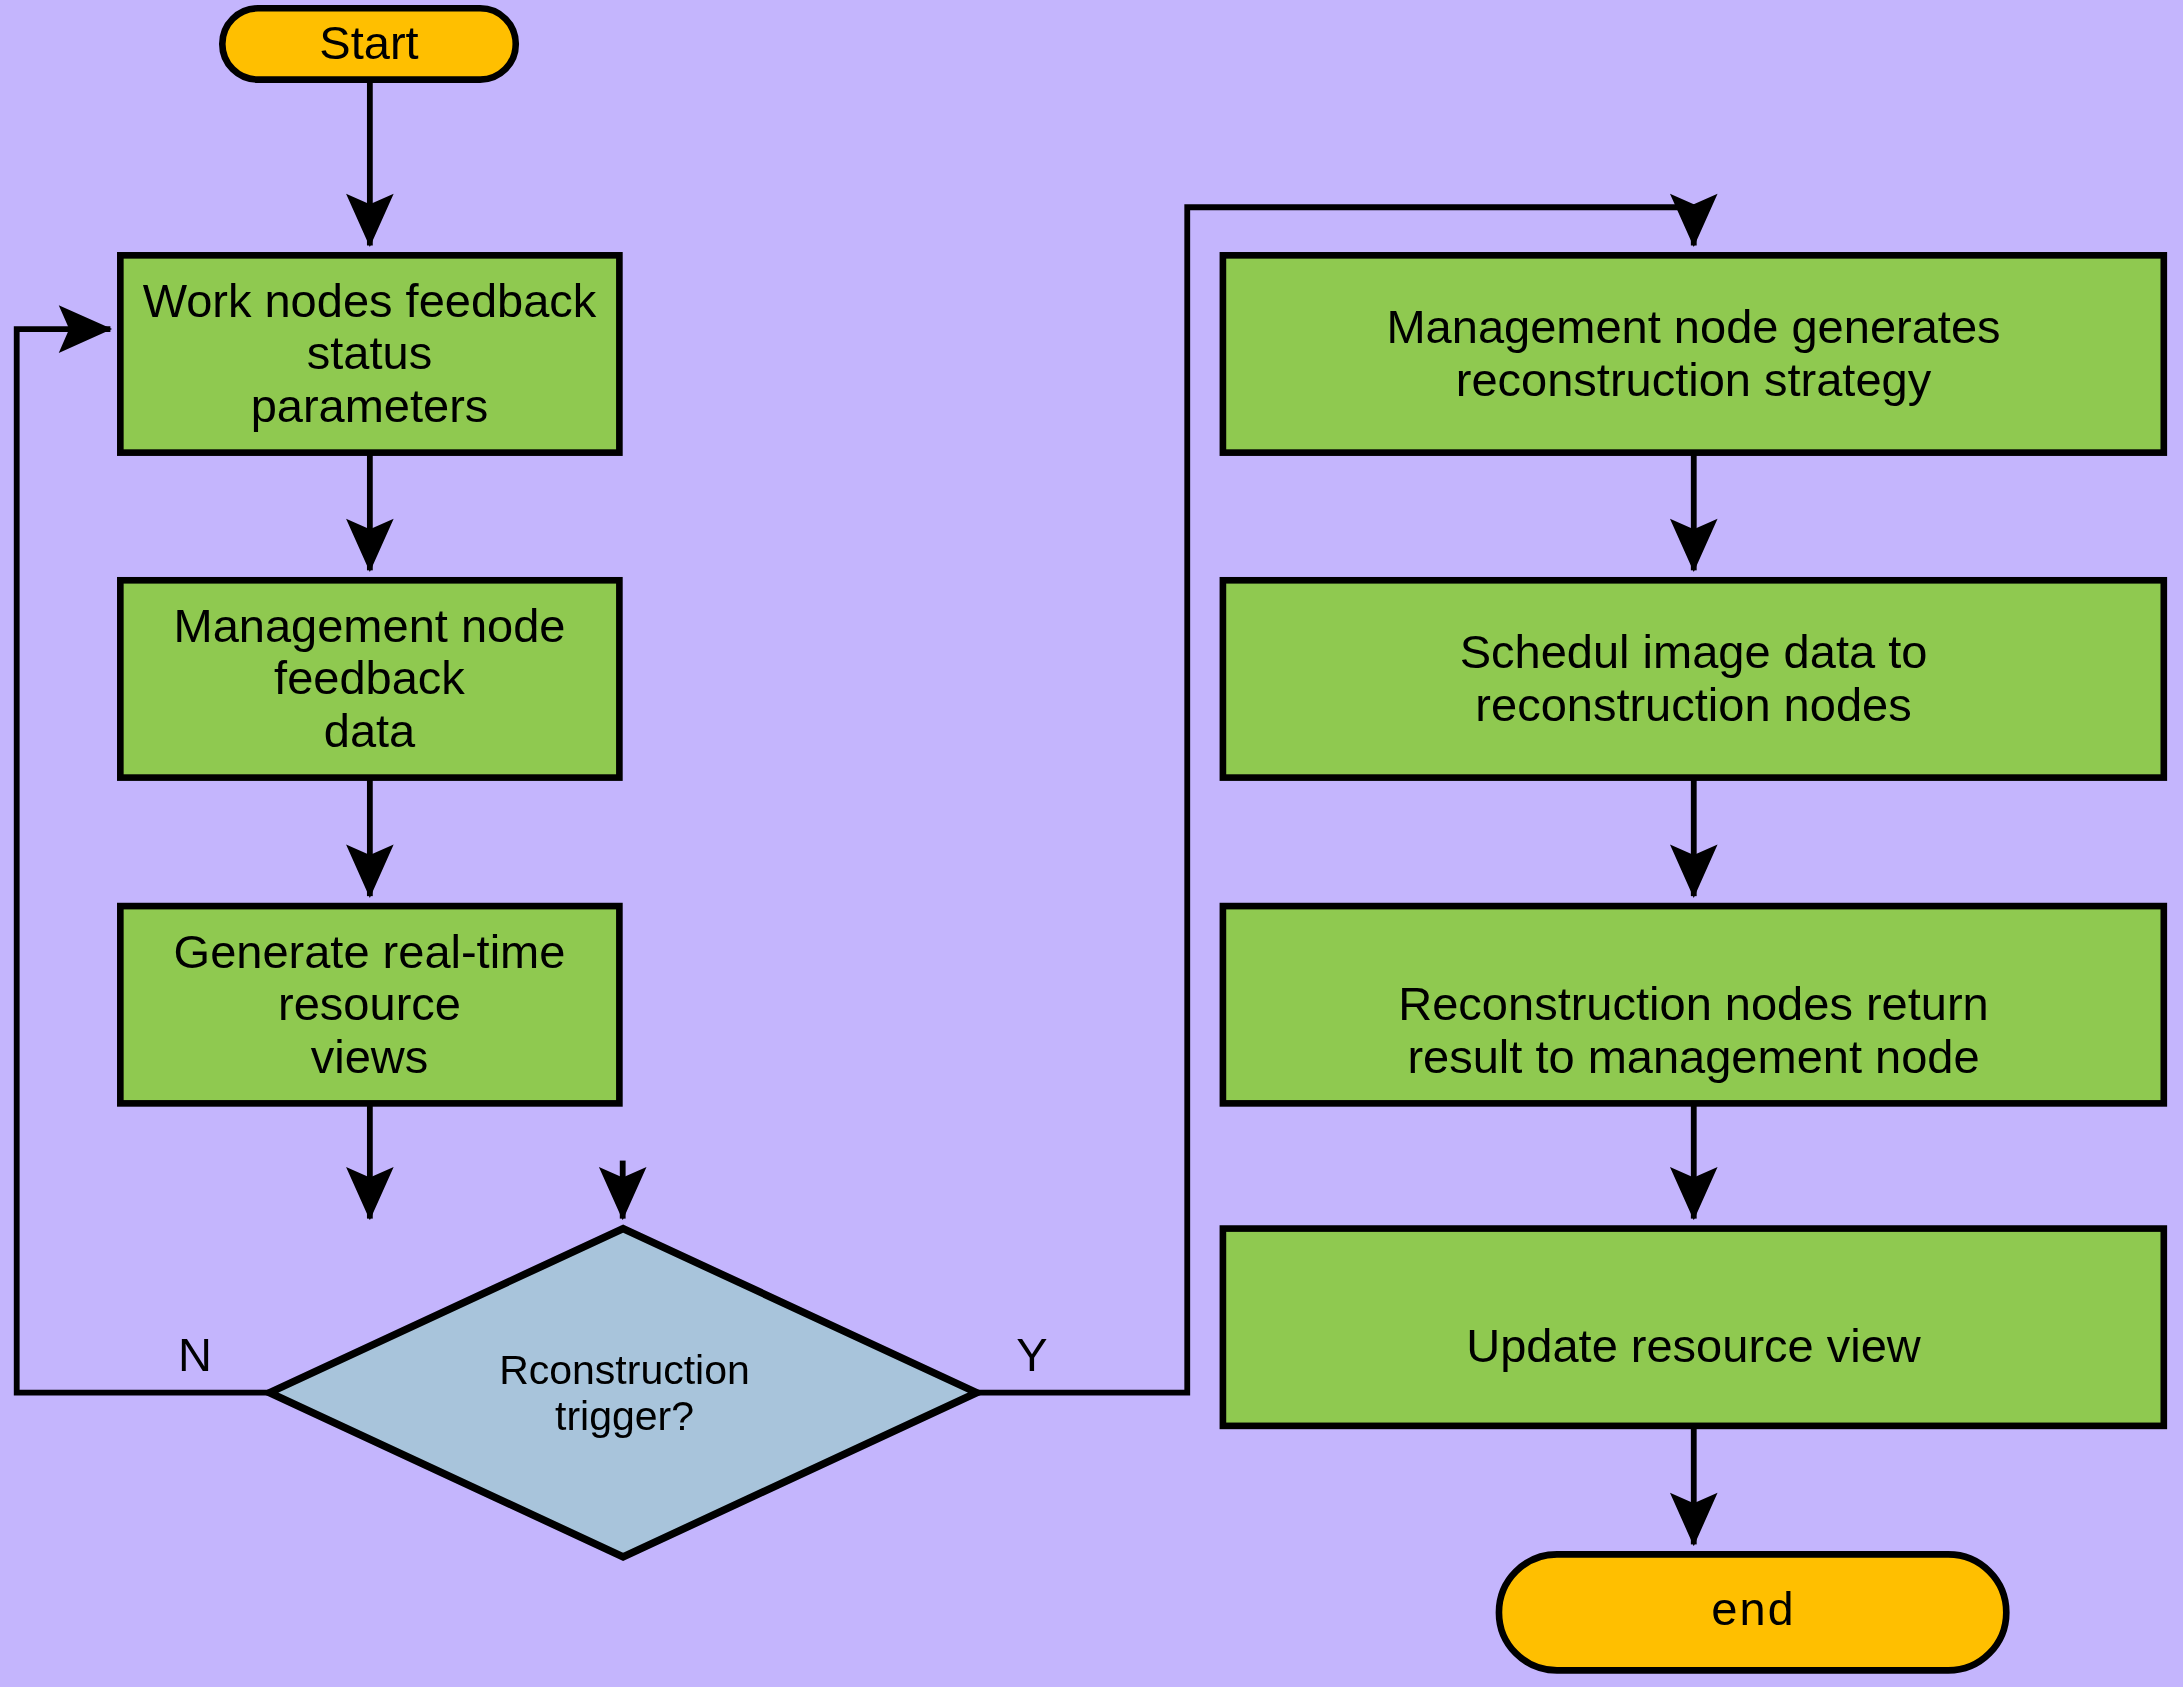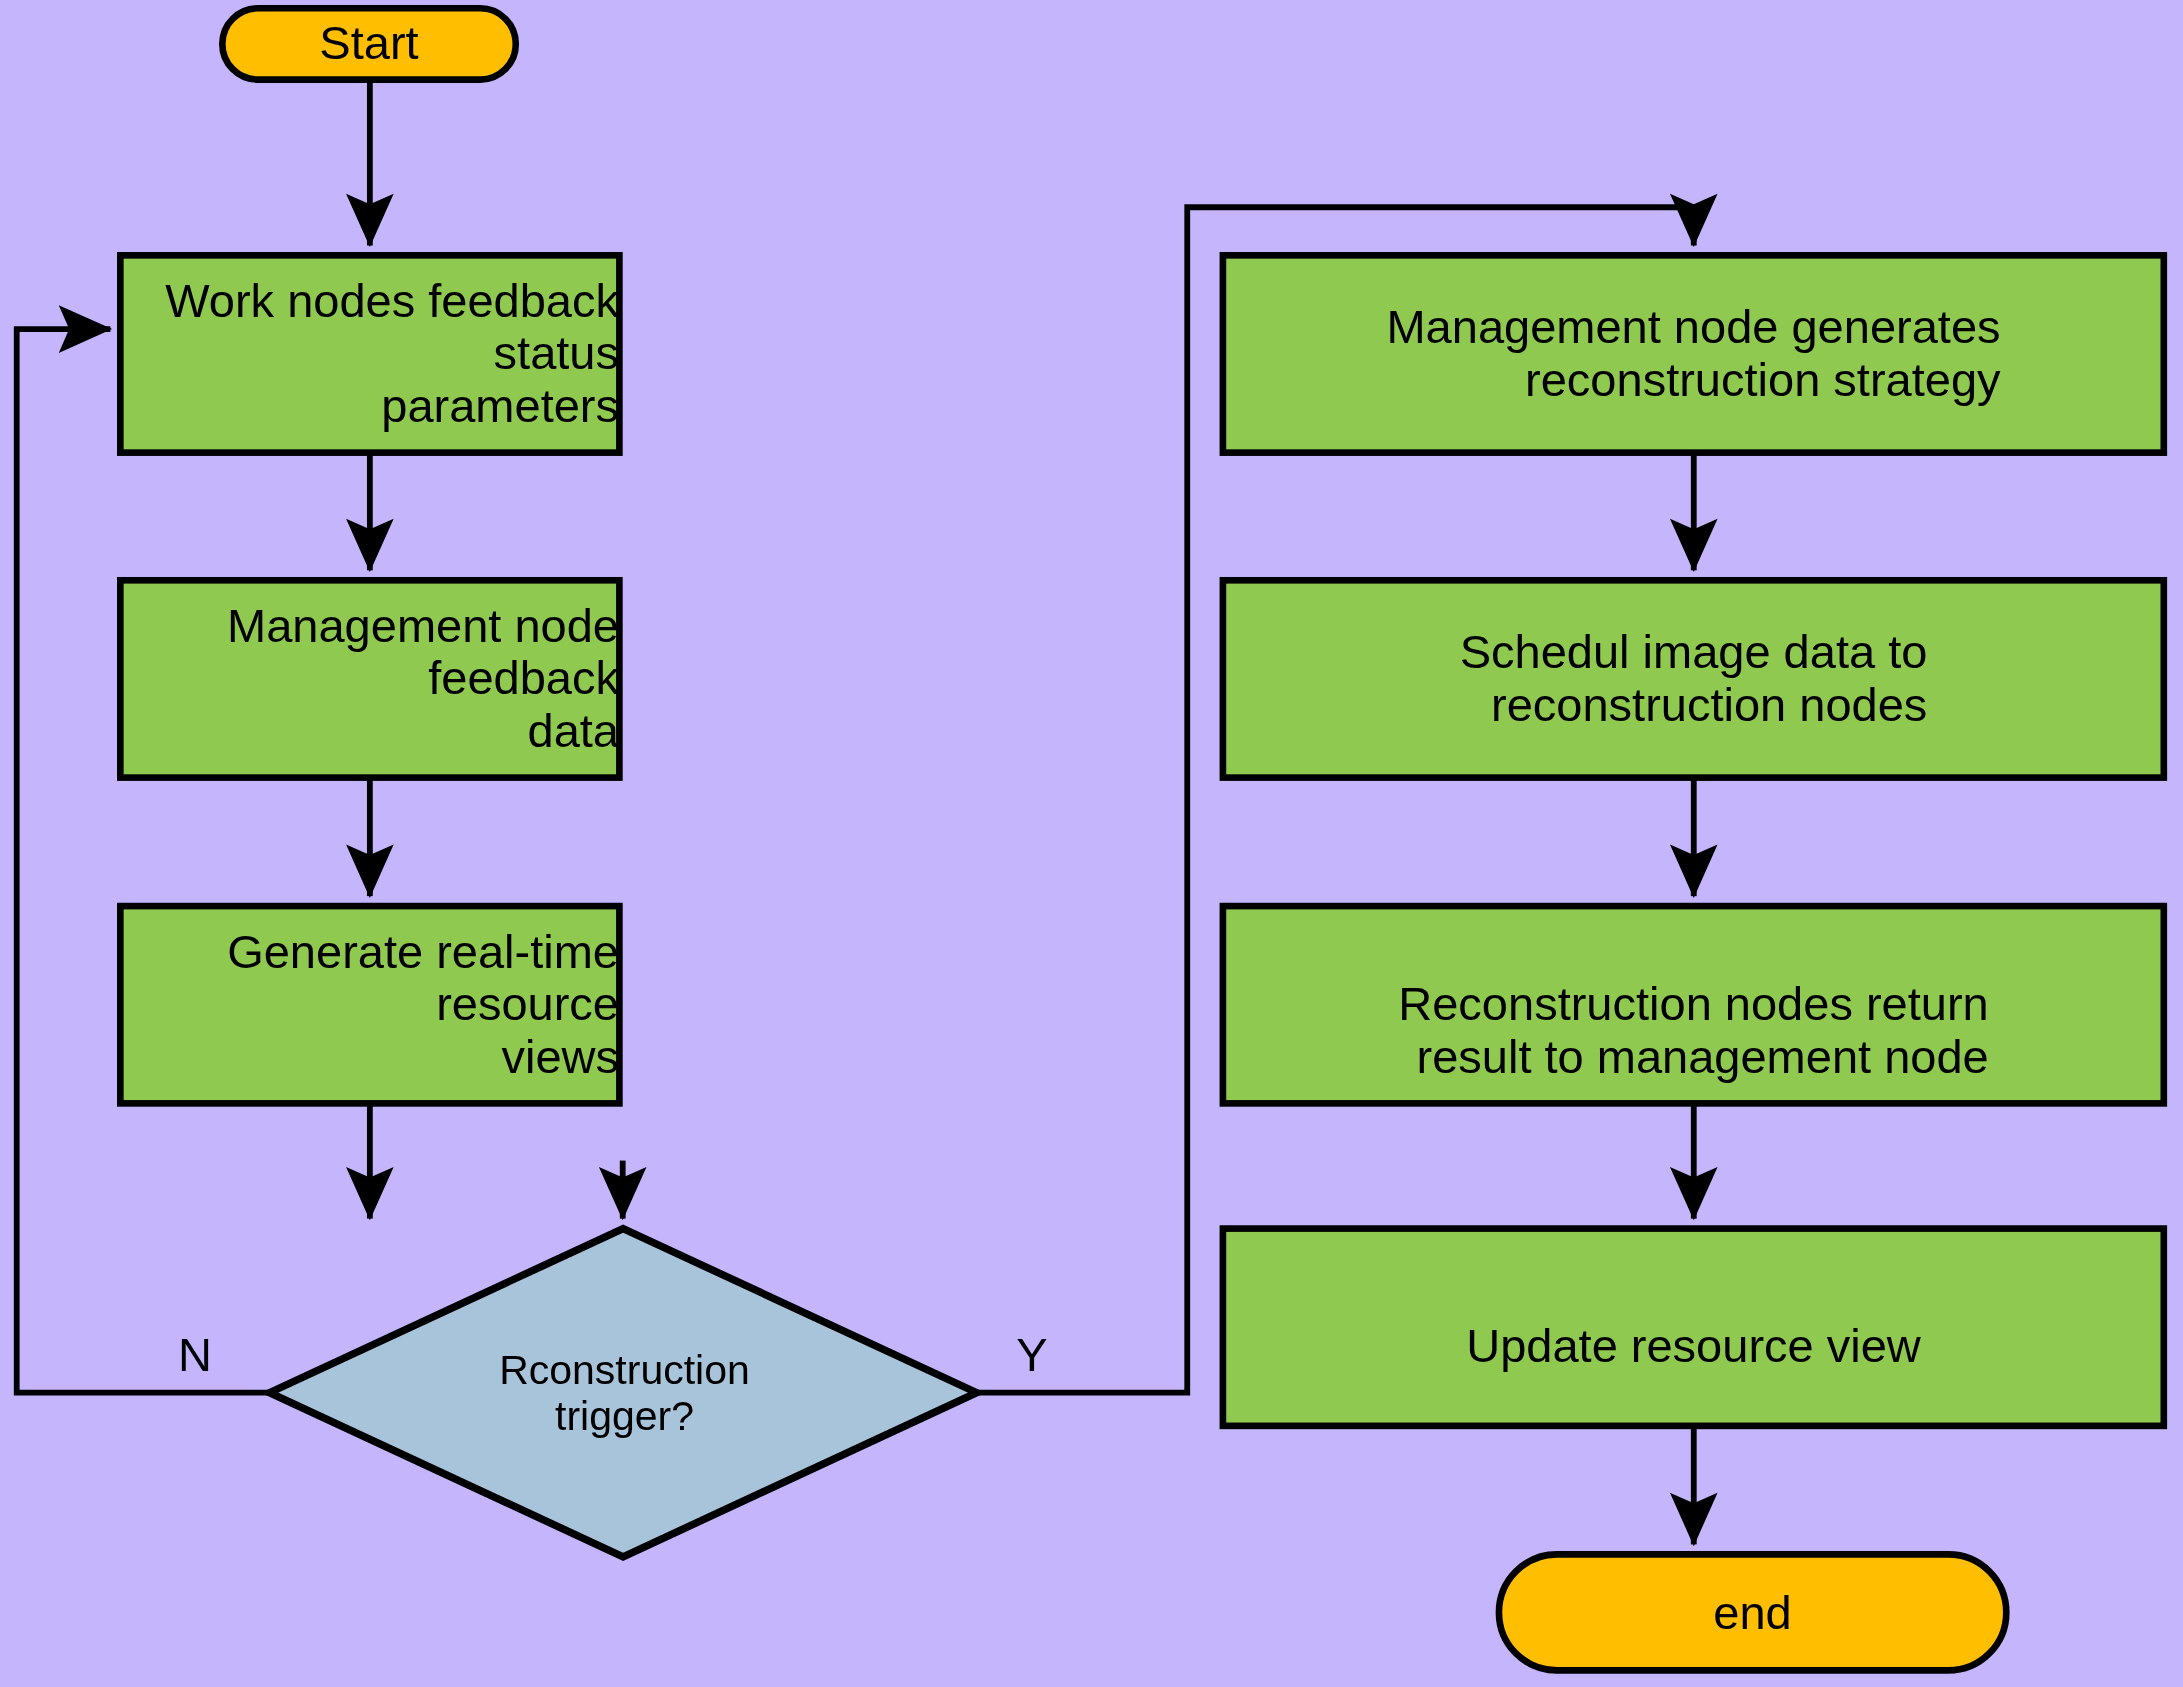--- a/index.html
+++ b/index.html
@@ -26,21 +26,21 @@
     position: absolute;
     display: flex;
     align-items: center;
     justify-content: center;
     text-align: center;
     color: #000000;
     line-height: 1.12;
     pointer-events: none;
     white-space: pre-line;
   }
-  .proc-label  { font-size: 47px; text-align: right; }
+  .proc-label  { font-size: 47px; }
   .term-label  { font-size: 47px; }
   .dec-label   { font-size: 41px; }
   .edge-label  {
     position: absolute;
     font-size: 47px;
     color: #000000;
     text-align: center;
   }
 </style>
 </head>
@@ -114,20 +114,20 @@
 reconstruction nodes</div>
 
   <div class="node-label proc-label" style="left:1223px; top:255px; width:941px; height:197px;">Management node generates
 reconstruction strategy</div>
 
   <div class="node-label proc-label" style="left:1223px; top:932px; width:941px; height:197px;">Reconstruction nodes return
 result to management node</div>
 
   <div class="node-label proc-label" style="left:1223px; top:1248px; width:941px; height:197px;">Update resource view</div>
 
-  <div class="node-label term-label" style="left:1499px; top:1555px; width:507px; height:116px;">end</div>
+  <div class="node-label term-label" style="left:1499px; top:1555px; width:507px; height:116px;font-family:Liberation Mono, monospace;">end</div>
 
   <div class="edge-label" style="left:170px; top:1327px; width:50px;">N</div>
 
   <div class="edge-label" style="left:1007px; top:1327px; width:50px;">Y</div>
 
 </div>
 
 
 </body></html>

